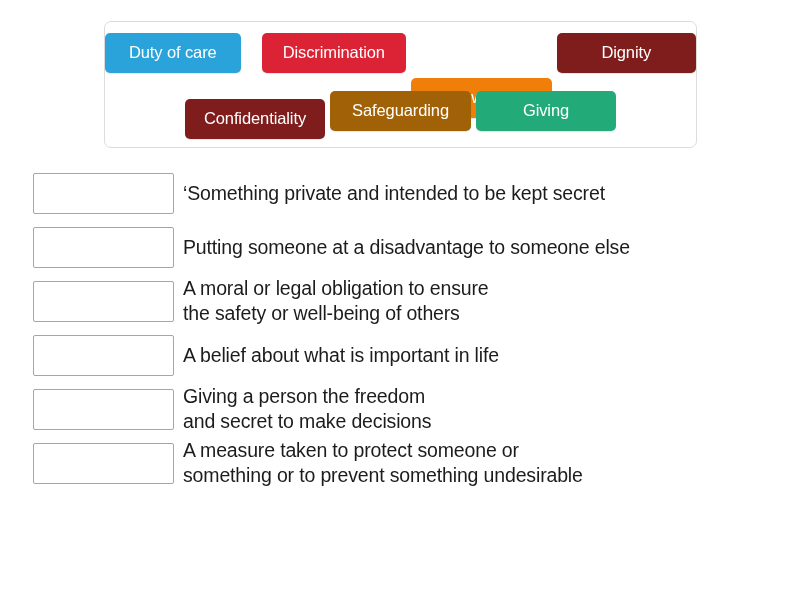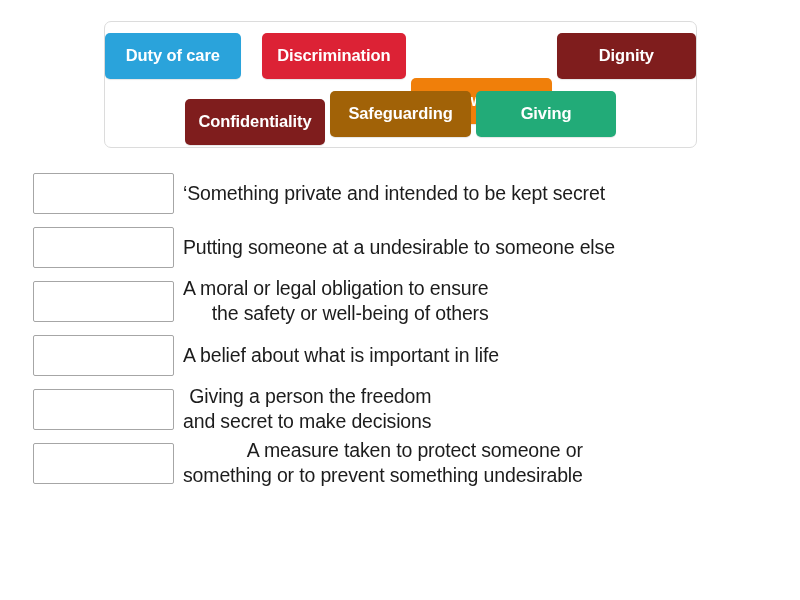--- a/index.html
+++ b/index.html
@@ -33,45 +33,44 @@
     left: 0;
     width: 100%;
     display: flex;
     justify-content: center;
     gap: 5px;
   }
   #tile-row-1 { top: 11px; }
   #tile-row-2 { top: 69px; }
 
   .tile {
-    height: 46px;
+    height: 40px;
     box-sizing: border-box;
     border-radius: 5px;
     color: #ffffff;
     font-size: 16.5px;
-    font-weight: bold;
+    font-weight: normal;
     display: flex;
     align-items: center;
     justify-content: center;
     text-align: center;
     line-height: 1.05;
     padding: 0 8px;
     cursor: move;
     user-select: none;
     box-shadow: 0 1px 1px rgba(0,0,0,0.10);
     letter-spacing: -0.1px;
   }
 
   
   #answer-list {
     position: absolute;
     left: 0;
     top: 166px;
     width: 800px;
-    text-align: right;
   }
   .answer-row {
     position: relative;
     display: flex;
     align-items: center;
     height: 54px;
   }
   .drop-box {
     flex: none;
     margin-left: 33px;
@@ -108,21 +107,21 @@
     </div>
 </div>
 
 <div id="answer-list">
     <div class="answer-row">
       <div class="drop-box"></div>
       <div class="answer-text">‘Something private and intended to be kept secret</div>
     </div>
     <div class="answer-row">
       <div class="drop-box"></div>
-      <div class="answer-text">Putting someone at a undesirable to someone else</div>
+      <div class="answer-text">Putting someone at a disadvantage to someone else</div>
     </div>
     <div class="answer-row">
       <div class="drop-box"></div>
       <div class="answer-text">A moral or legal obligation to ensure
 the safety or well-being of others</div>
     </div>
     <div class="answer-row">
       <div class="drop-box"></div>
       <div class="answer-text">A belief about what is important in life</div>
     </div>

